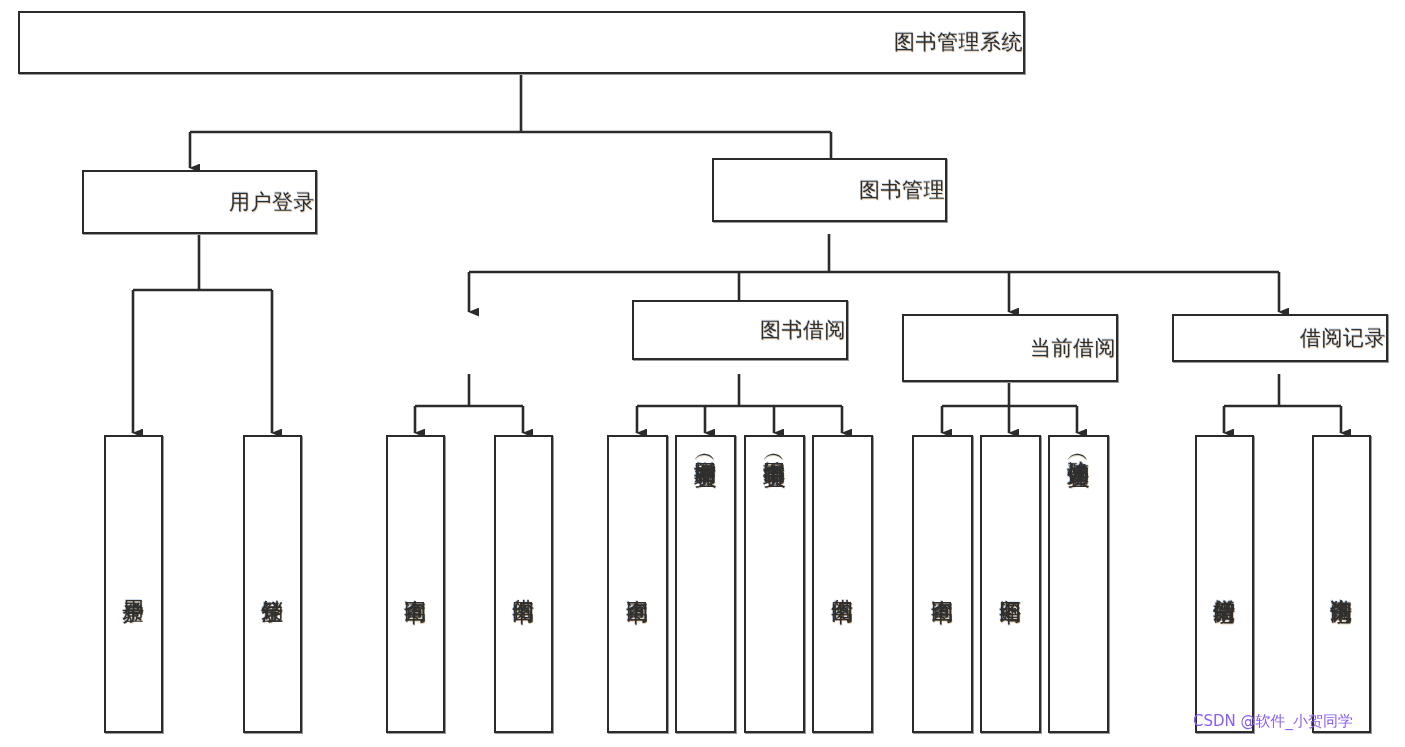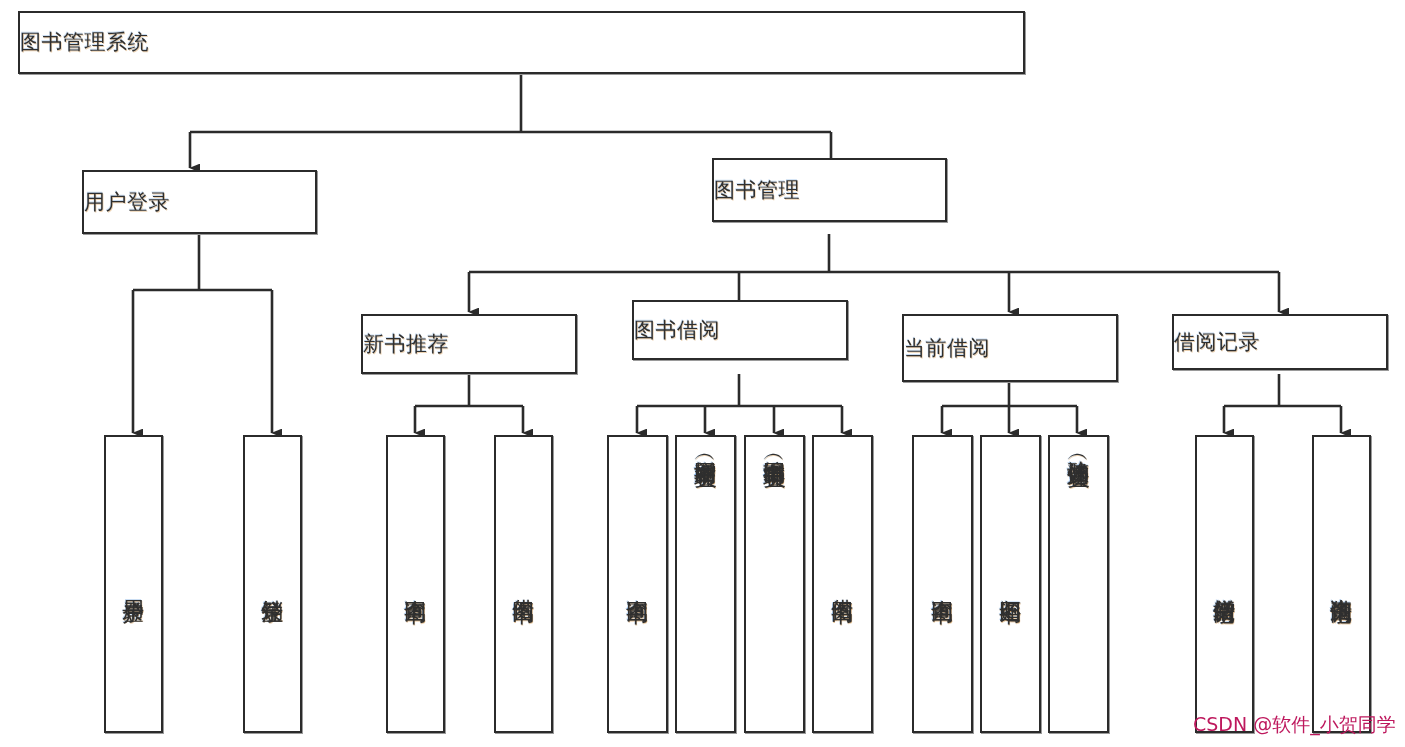--- a/index.html
+++ b/index.html
@@ -23,21 +23,21 @@
     height: 747px;
   }
   .node-box {
     position: absolute;
     box-sizing: border-box;
     background: #ffffff;
     border: 2px solid #2b2b2b;
     box-shadow: 1px 1px 0 0 #9a9a9a;
     display: flex;
     align-items: center;
-    justify-content: flex-start;
+    justify-content: flex-end;
   }
   .node-label {
     color: #2f2f2f;
     font-size: 21px;
     line-height: 1.15;
     letter-spacing: 0.5px;
     white-space: nowrap;
     text-shadow: 0.7px 0.7px 0 rgba(205,140,60,0.40), -0.6px -0.6px 0 rgba(90,150,215,0.32);
   }
   .node-box.leaf {
@@ -55,22 +55,22 @@
     -webkit-text-orientation: upright;
   }
   .node-box.leaf.align-mid {
     align-items: center;
     padding-top: 0;
   }
   .watermark {
     position: absolute;
     left: 1193px;
     top: 712px;
-    font-size: 19px;
-    color: #be185d;
+    font-size: 15px;
+    color: #8b5cf6;
     white-space: nowrap;
     font-family: "DejaVu Sans", "Liberation Sans", sans-serif;
   }
 </style>
 </head>
 <body>
 
 <div id="canvas">
 
   <svg id="diagram-svg" viewBox="0 0 1405 747">
@@ -130,30 +130,27 @@
     <span class="node-label">图书管理系统</span>
   </div>
 
   <div class="node-box" style="left:82px; top:170px; width:235px; height:64px;">
     <span class="node-label">用户登录</span>
   </div>
   <div class="node-box" style="left:712px; top:158px; width:235px; height:64px;">
     <span class="node-label">图书管理</span>
   </div>
 
-  <div class="node-box" style="left:361px; top:314px; width:216px; height:60px;">
-    <span class="node-label">新书推荐</span>
-  </div>
   <div class="node-box" style="left:632px; top:300px; width:216px; height:60px;">
     <span class="node-label">图书借阅</span>
   </div>
   <div class="node-box" style="left:902px; top:314px; width:216px; height:68px;">
     <span class="node-label">当前借阅</span>
   </div>
-  <div class="node-box" style="left:1172px; top:314px; width:216px; height:56px;">
+  <div class="node-box" style="left:1172px; top:314px; width:216px; height:48px;">
     <span class="node-label">借阅记录</span>
   </div>
 
   <div class="node-box leaf align-mid" style="left:104px; top:435px; width:59px; height:298px;">
     <span class="node-label">用户登录</span>
   </div>
   <div class="node-box leaf align-mid" style="left:243px; top:435px; width:59px; height:298px;">
     <span class="node-label">注销登录</span>
   </div>
 

